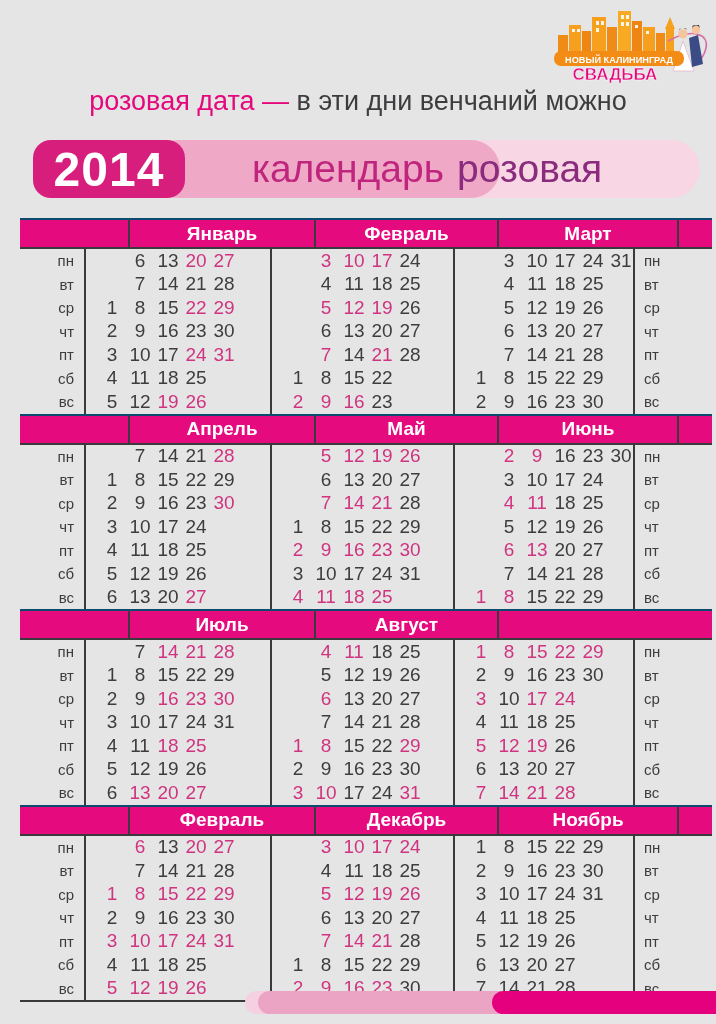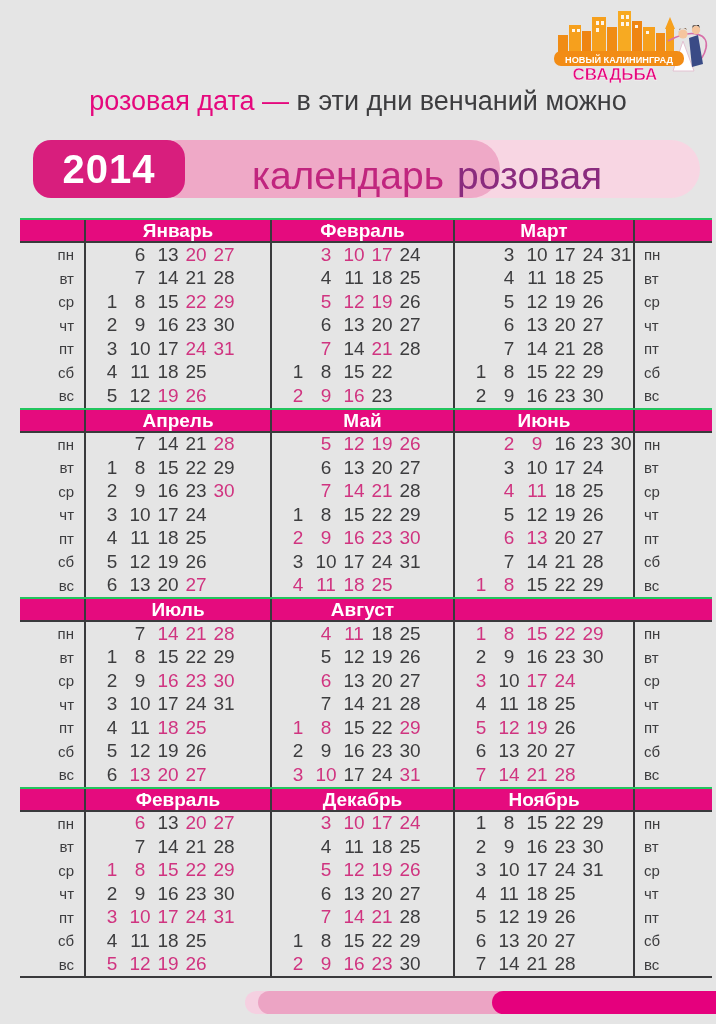--- a/index.html
+++ b/index.html
@@ -14,33 +14,33 @@
             font-size:27px;color:#3d3d3f;white-space:nowrap;}
   .hl-pink{color:#e5087d;}
 
   
   .banner{position:absolute;top:140px;left:0;width:716px;height:58px;}
   .bar-light{position:absolute;left:150px;right:16px;top:0;height:58px;
              background:#f8d6e3;border-radius:29px;}
   .bar-mid{position:absolute;left:150px;width:350px;top:0;height:58px;
            background:#efa9c7;border-radius:29px;}
   .year-box{position:absolute;left:33px;top:0;width:152px;height:58px;background:#d81e7d;
-            border-radius:18px;color:#fff;font-size:40px;font-weight:bold;
+            border-radius:18px;color:#fff;font-size:48px;font-weight:bold;
             display:flex;align-items:center;justify-content:center;letter-spacing:1px;}
   .banner-words{position:absolute;left:252px;top:0;height:58px;display:flex;
-                align-items:flex-end;font-size:39px;}
+                align-items:center;font-size:39px;}
   .w1{color:#c0257e;}
   .w2{color:#8a2b7e;margin-left:13px;}
 
   
   .calendar{position:absolute;top:218px;left:20px;width:692px;
             border-bottom:2px solid #3a3a3c;}
-  .band{display:grid;grid-template-columns:64px 186px 183px 180px 79px;height:25px;
-        background:#e50b7e;border-top:2px solid #22c55e;border-bottom:2px solid #3a3a3c;
-        box-sizing:border-box;}
+  .band{display:grid;grid-template-columns:64px 186px 183px 180px 79px;height:31px;
+        background:#e50b7e;border-top:2px solid #0c4a6e;border-bottom:2px solid #3a3a3c;
+        box-sizing:border-box;padding-left:44px;}
   .band>div{display:flex;align-items:center;justify-content:center;color:#fff;
             font-weight:bold;font-size:19px;}
   .band>div:nth-child(n+2){border-left:2px solid #3a3a3c;}
   .cal-body{display:grid;grid-template-columns:64px 186px 183px 180px 79px;}
   .cal-body>div:nth-child(n+2){border-left:2px solid #3a3a3c;}
   .daycol{display:grid;grid-auto-rows:23.5px;align-items:center;color:#3d3d3f;font-size:15px;}
   .daycol.left{justify-items:end;padding-right:10px;}
   .daycol.right{justify-items:start;padding-left:9px;}
   .month-grid{display:grid;grid-template-columns:repeat(6,28px);grid-auto-rows:23.5px;
               align-items:center;justify-items:center;padding-left:12px;

